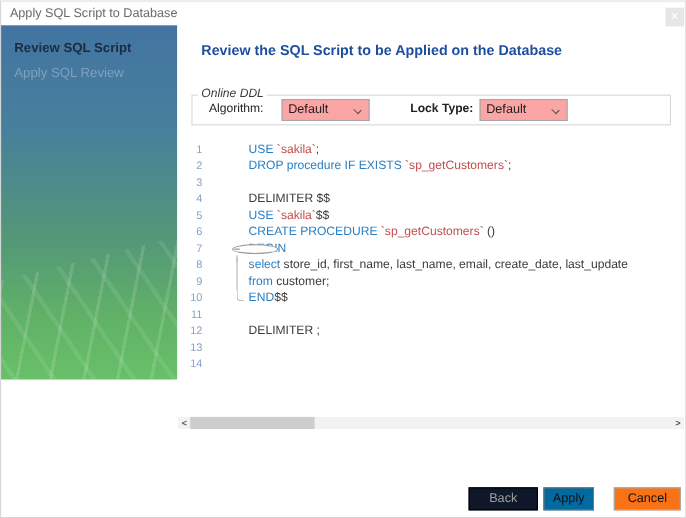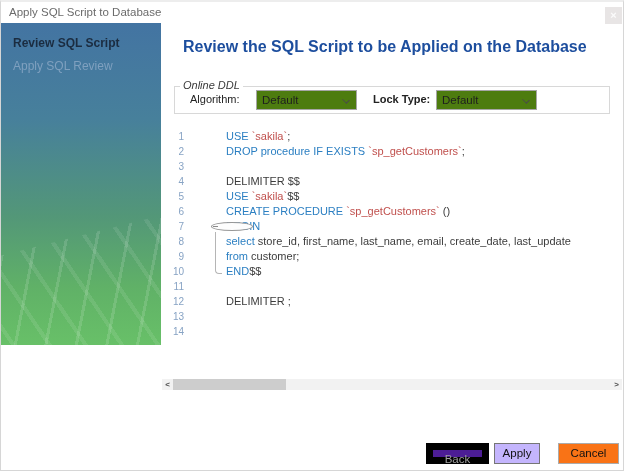--- a/index.html
+++ b/index.html
@@ -21,30 +21,30 @@
              background:
                repeating-linear-gradient(115deg, rgba(255,255,255,0) 0 14px, rgba(255,255,255,.13) 14px 17px, rgba(255,255,255,0) 17px 30px),
                repeating-linear-gradient(70deg, rgba(255,255,255,0) 0 26px, rgba(255,255,255,.09) 26px 30px);
              transform:rotate(-14deg); }
   .step { position:relative; height:23px; line-height:23px; padding-left:12px; font-size:12px; }
   .step.active { color:#1b2c40; font-weight:bold; }
   .step.inactive { color:#7fa0bf; }
   .sidebar-steps { padding-top:9px; }
 
   
-  .heading { position:absolute; left:182px; top:36px; font-size:16px; font-weight:bold; color:#1d4e9e; }
+  .heading { position:absolute; left:182px; top:36px; font-size:13px; font-weight:bold; color:#1d4e9e; }
 
   
   .groupbox { position:absolute; left:173px; top:84px; width:436px; height:28px; border:1px solid #d8d8d8; }
   .groupbox-legend { position:absolute; left:179px; top:77px; background:#fff; padding:0 3px;
                      font-size:11px; color:#3a3a3a;font-style:italic; }
   .ddl-label { position:absolute; top:91px; font-size:11px; color:#222; }
   .lbl-algorithm { left:189px; }
   .lbl-locktype { left:372px;font-weight:bold; }
-  .select { position:absolute; top:88px; width:101px; height:20px; background:#4d7c0f;
+  .select { position:absolute; top:88px; width:80px; height:20px; background:#fca5a5;
             border:1px solid #a6a6a6; font-size:11.5px; color:#1e1e1e; line-height:18px;
             padding-left:5px; cursor:default; }
   .sel-algorithm { left:255px; }
   .sel-locktype { left:435px; }
   .chevron { position:absolute; right:7px; top:6px; width:6px; height:6px;
              border-right:1.4px solid #4a4a4a; border-bottom:1.4px solid #4a4a4a;
              transform:rotate(45deg) scale(1,.8); }
 
   
   .editor { position:absolute; left:161px; top:127px; width:460px; height:240px;
@@ -69,22 +69,22 @@
   .hscroll { position:absolute; left:161px; top:377px; width:460px; height:11px; background:#f2f2f2; }
   .sb-arrow { position:absolute; top:0; width:11px; height:11px; font-size:8px; line-height:11px;
               text-align:center; color:#4f4f4f; font-weight:bold; cursor:default; }
   .sb-left { left:0; }
   .sb-right { right:0; }
   .sb-thumb { position:absolute; left:11px; top:0; width:113px; height:11px; background:#cdcdcd; cursor:default; }
 
   
   .btn { position:absolute; top:441px; height:21px; font-size:11.5px; text-align:center;
          line-height:19px; cursor:default; }
-  .btn-back { left:425px; width:63px; background:#4c1d95; color:#9f9f9f; border:7px solid #000000; }
-  .btn-apply { left:493px; width:46px; background:#c4b5fd; color:#111; border:1px solid #767676; }
+  .btn-back { left:425px; width:63px; background:#0f172a; color:#9f9f9f; border:1px solid #000000; }
+  .btn-apply { left:493px; width:46px; background:#0369a1; color:#111; border:1px solid #767676; }
   .btn-cancel { left:557px; width:61px; background:#f97316; color:#111; border:1px solid #ababab; }
 </style>
 </head>
 <body>
 
 <div class="dialog">
 
   <div class="titlebar-title">Apply SQL Script to Database</div>
   <div class="close-btn">×</div>
 

